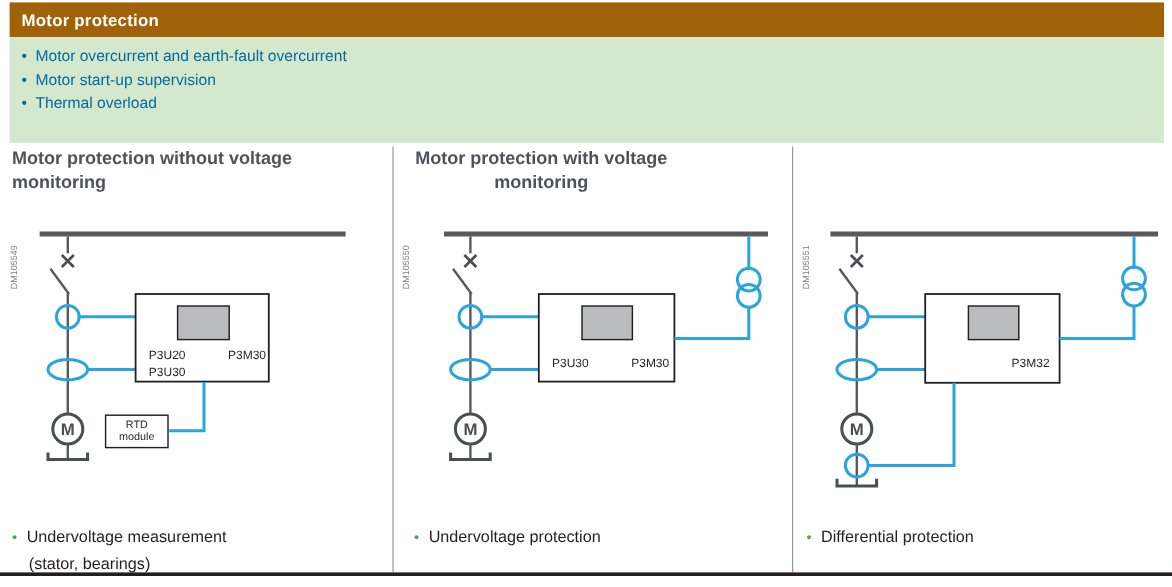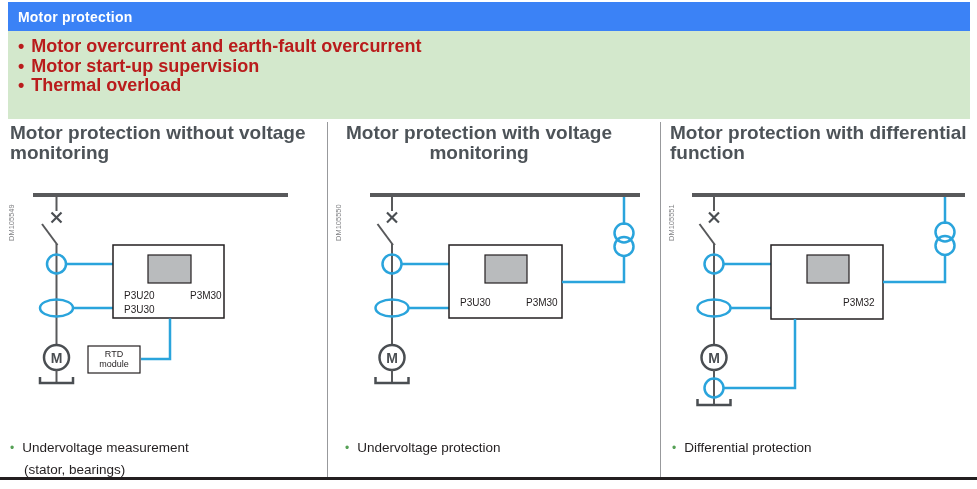--- a/index.html
+++ b/index.html
@@ -1,26 +1,26 @@
 <!DOCTYPE html>
 <html><head>
 <meta charset="utf-8">
 <style>
   html,body{margin:0;padding:0;background:#fff;}
   #page{position:relative;width:977px;height:489px;background:#ffffff;overflow:hidden;
         font-family:"Liberation Sans", sans-serif;}
   
   .hdr{position:absolute;left:8px;top:2px;width:962px;height:117px;}
-  .hdr-bar{height:29px;background:#3b82f6;display:flex;align-items:center;}
+  .hdr-bar{height:29px;background:#a16207;display:flex;align-items:center;}
   .hdr-bar .t{color:#ffffff;font-weight:bold;font-size:14px;padding-left:10px;letter-spacing:.2px;}
   .hdr-panel{height:88px;background:#d3e8cc;padding:6px 0 0 10px;box-sizing:border-box;}
-  .hdr-panel .li{font-size:18px;font-weight:bold;color:#b91c1c;line-height:19.5px;white-space:nowrap;}
+  .hdr-panel .li{font-size:13px;font-weight:normal;color:#0369a1;line-height:19.5px;white-space:nowrap;}
   .hdr-panel .li .b{margin-right:7px;}
   
-  .coltitle{position:absolute;top:123px;font-size:19px;font-weight:bold;color:#4d5358;line-height:20px;}
+  .coltitle{position:absolute;top:123px;font-size:15px;font-weight:bold;color:#4d5358;line-height:20px;}
   
   .vdiv{position:absolute;top:122px;width:1px;height:355px;background:#98999c;}
   .bottomrule{position:absolute;left:0;top:477px;width:977px;height:3px;background:#231f20;}
   
   .diag{position:absolute;top:175px;}
   
   .note{position:absolute;top:437px;font-size:13.5px;color:#231f20;line-height:21px;}
   .note .dot{color:#55a055;margin-right:8px;font-size:12px;}
   .note .l2{margin-left:14px;}
   svg text{font-family:"Liberation Sans", sans-serif;}
@@ -41,24 +41,20 @@
     </div>
   </div>
 
   <div class="coltitle" style="left:10px;">
     <div>Motor protection without voltage</div>
     <div>monitoring</div>
   </div>
   <div class="coltitle" style="left:346px;text-align:center;">
     <div>Motor protection with voltage</div>
     <div>monitoring</div>
-  </div>
-  <div class="coltitle" style="left:670px;">
-    <div>Motor protection with differential</div>
-    <div>function</div>
   </div>
 
   <div class="vdiv" style="left:327px;"></div>
   <div class="vdiv" style="left:660px;"></div>
 
   <svg class="diag" style="left:0px;" width="327" height="252" viewBox="0 0 327 252">
     <text transform="rotate(-90 14 66)" x="14" y="66" font-size="7.5" fill="#808184">DM105549</text>
     <line x1="33" y1="20" x2="288" y2="20" stroke="#58595b" stroke-width="4"></line>
     <line x1="56.5" y1="22" x2="56.5" y2="36" stroke="#58595b" stroke-width="2"></line>
     <g stroke="#4a4e52" stroke-width="2.2">

